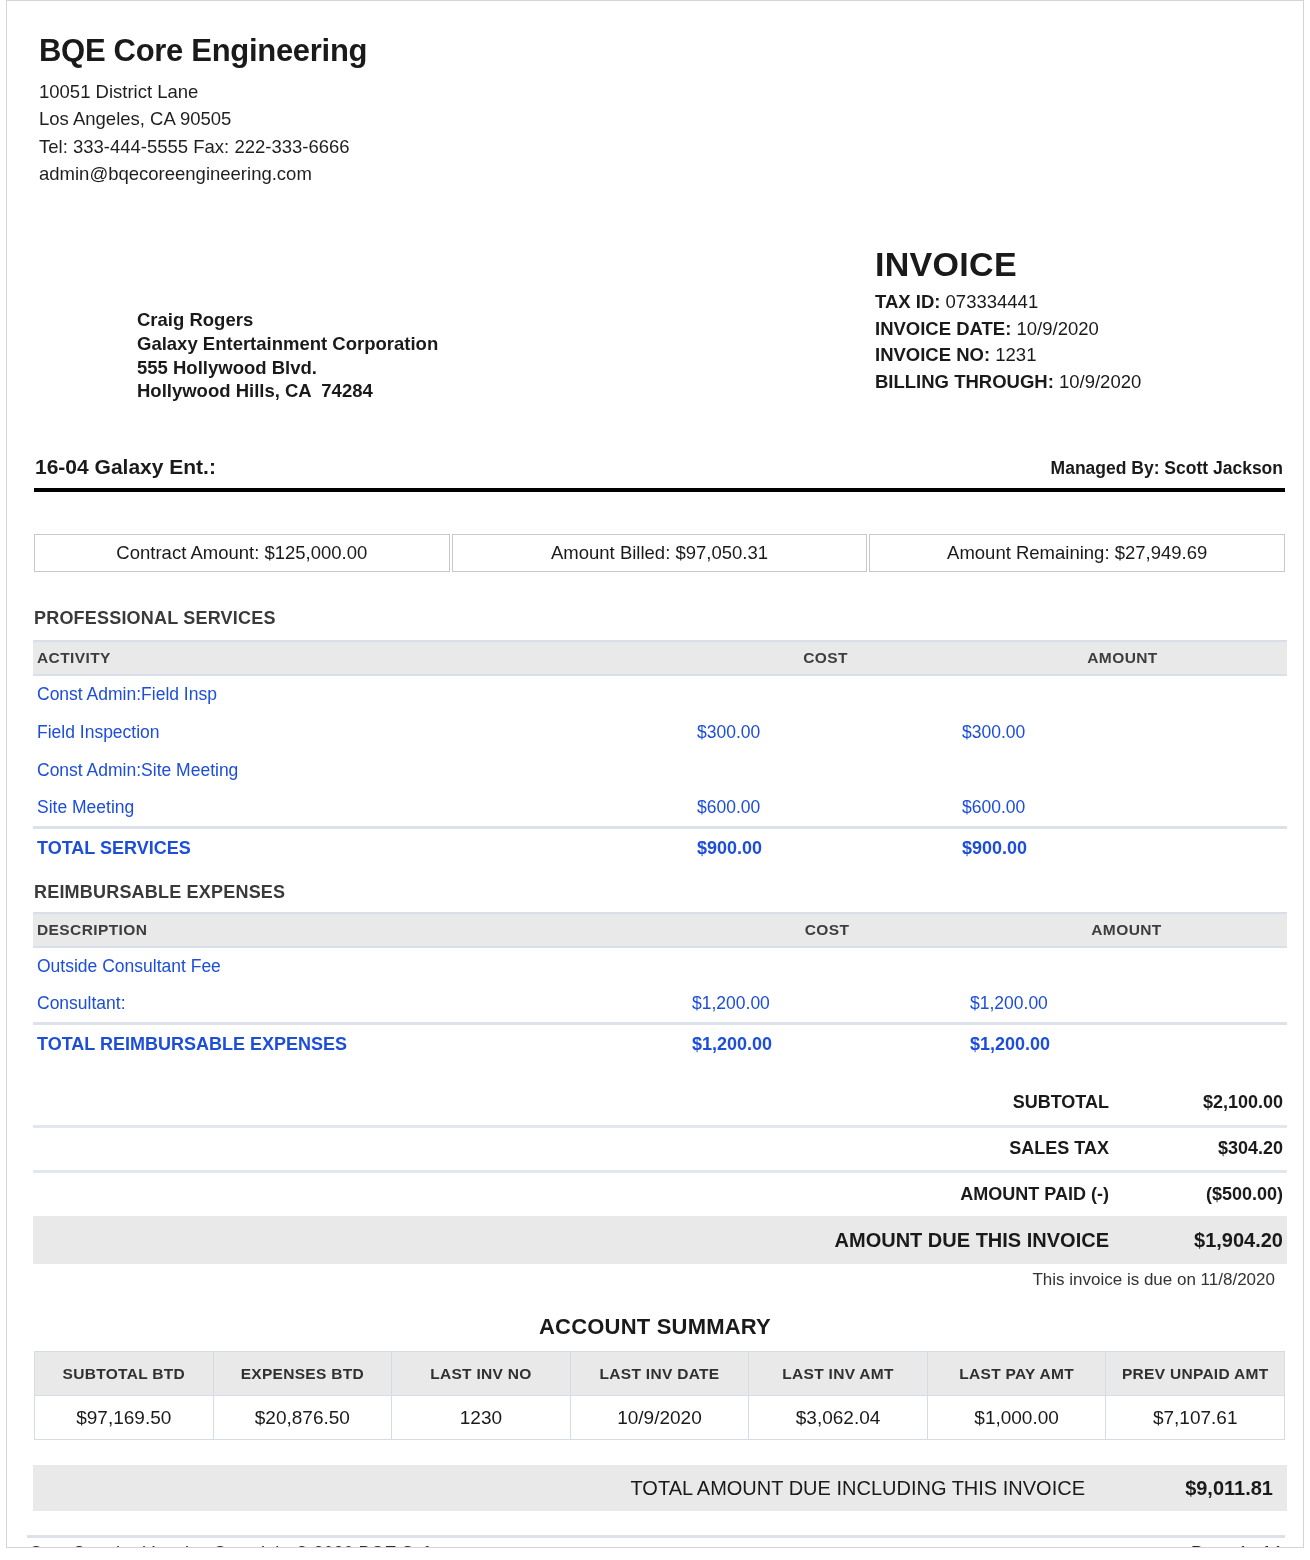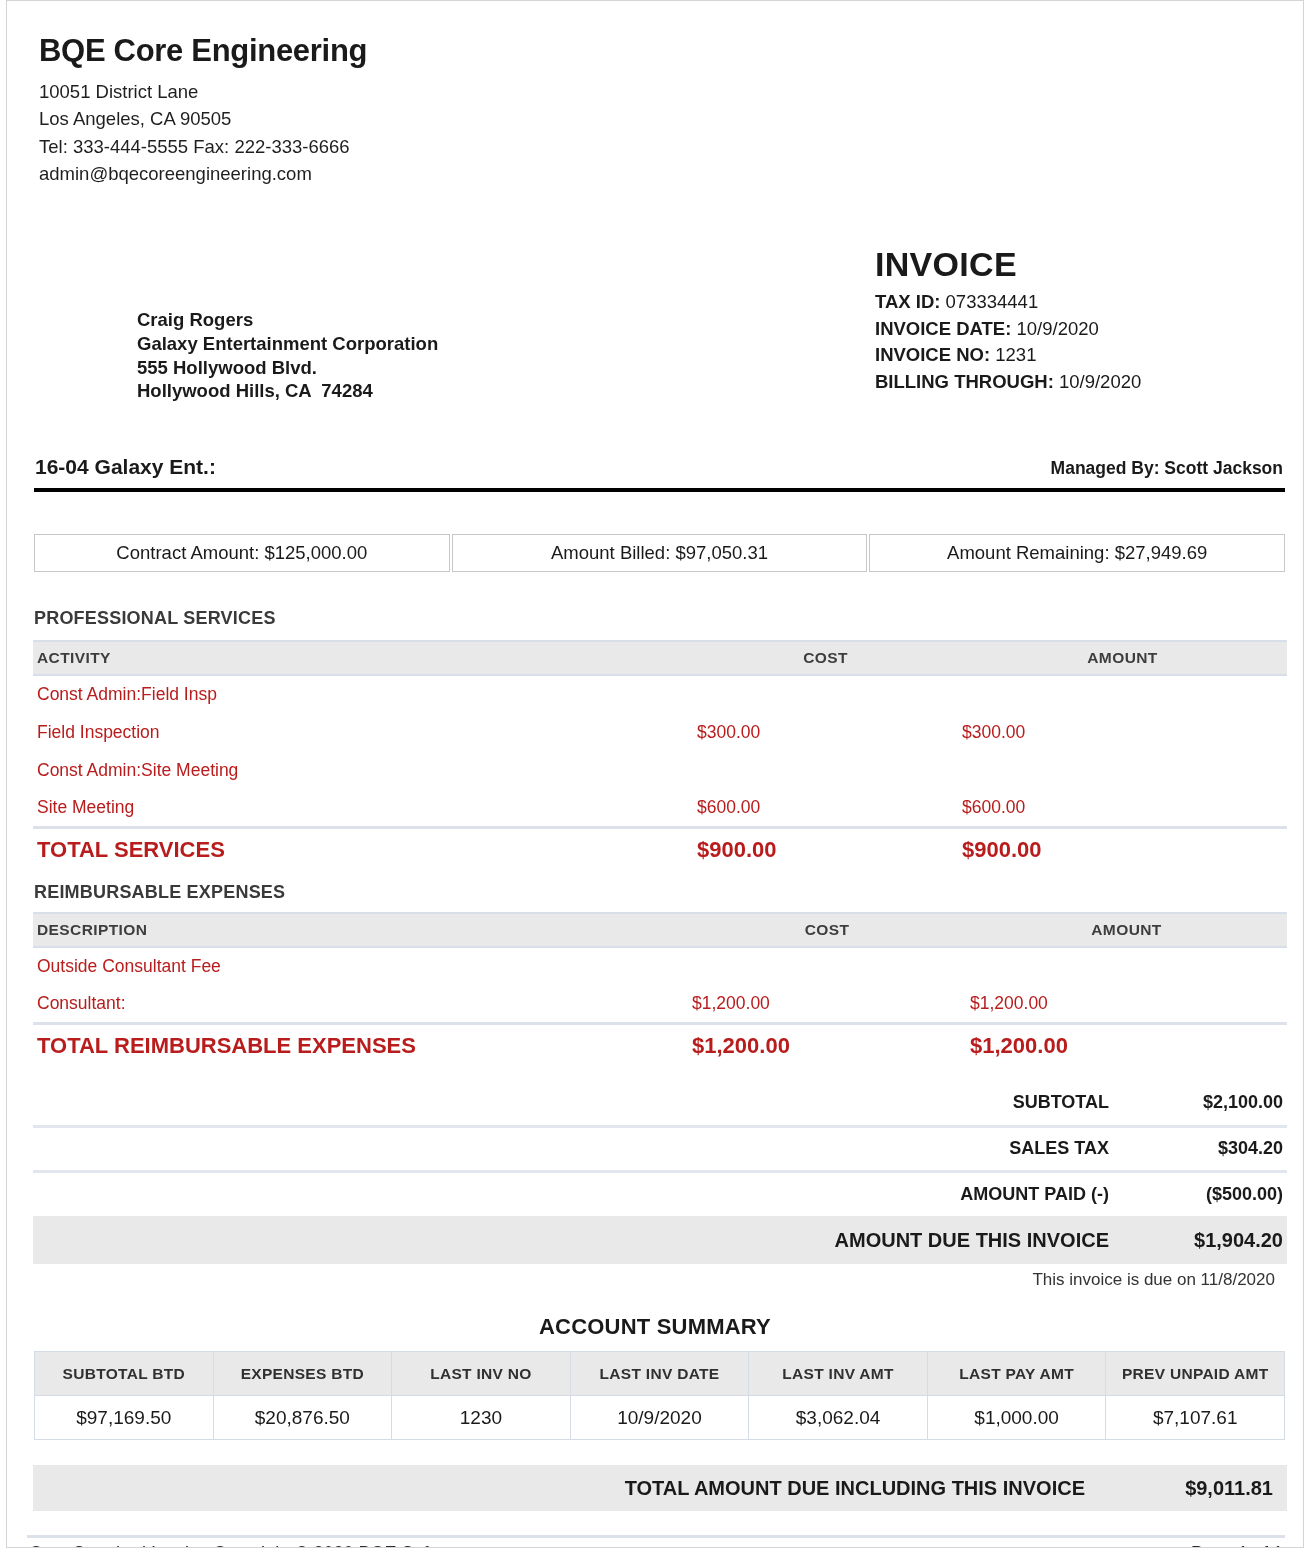--- a/index.html
+++ b/index.html
@@ -146,28 +146,28 @@
     letter-spacing: 0.4px;
     color: #3d3d3d;
     height: 34px;
     padding: 0 4px;
   }
   .tbl td {
     font-size: 17.5px;
     height: 38px;
     padding: 8px 4px;
     vertical-align: middle;
-    color: #b91c1c;
+    color: #1d4ed8;
   }
   .c-left  { text-align: left; }
   .c-right { }
   .row-sep td { border-bottom: 3px solid #dde2ea; }
   .total-row td {
     font-weight: bold;
-    font-size: 22px;
+    font-size: 18px;
     height: 40px;
   }
 
   
   .sumtbl {
     position: absolute;
     left: 26px;
     width: 1254px;
     border-collapse: collapse;
     table-layout: fixed;
@@ -238,21 +238,21 @@
     height: 46px;
     background: #e9e9e9;
     display: flex;
     align-items: center;
   }
   .grand .g-lbl {
     flex: 1 1 auto;
     text-align: right;
     padding-right: 22px;
     font-size: 20px;
-    font-weight: bold;
+    font-weight: normal;
   }
   .grand .g-val {
     width: 180px;
     text-align: right;
     padding-right: 14px;
     font-size: 20px;
     font-weight: bold;
   }
 
   

